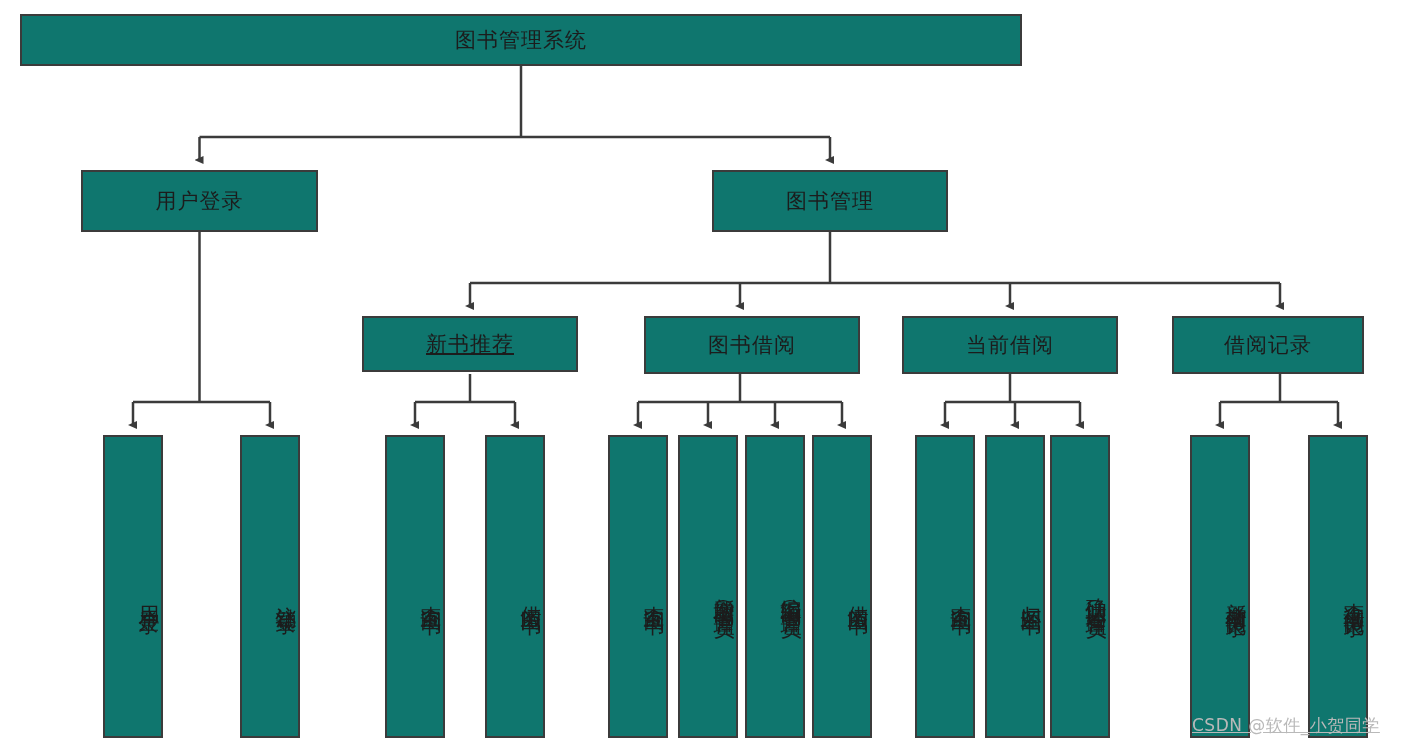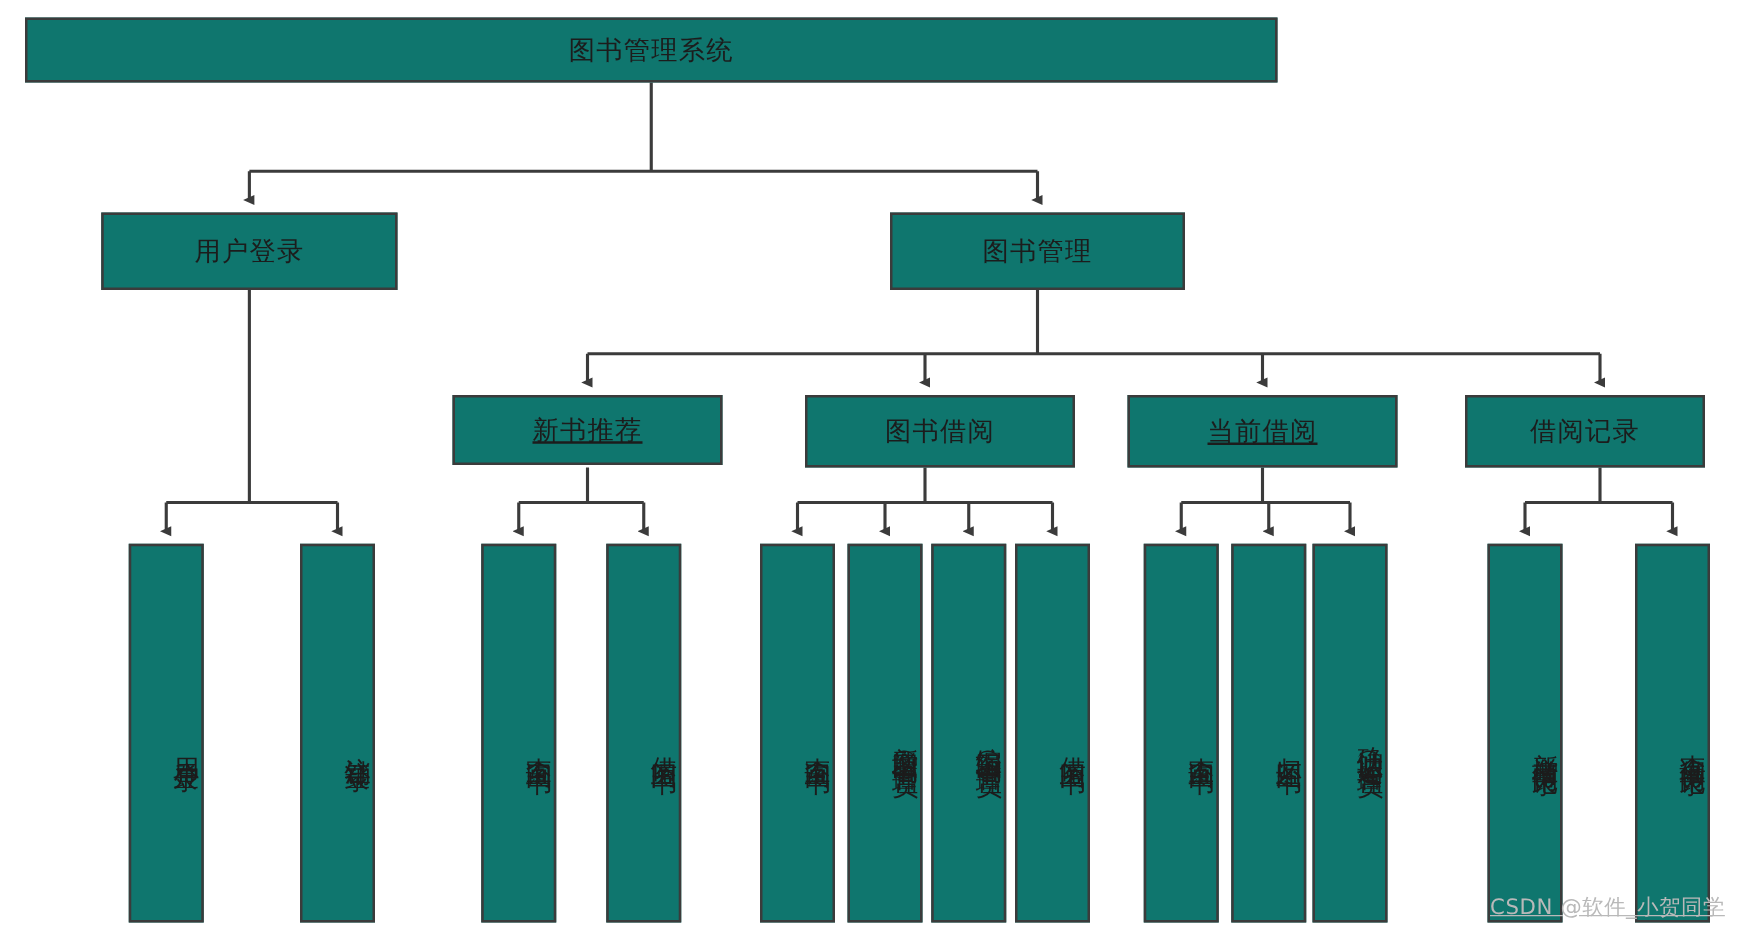--- a/index.html
+++ b/index.html
@@ -114,21 +114,21 @@
       </div>
       <div class="node h" style="left: 712px; top: 170px; width: 236px; height: 62px;">
         <span>图书管理</span>
       </div>
       <div class="node h" style="left: 362px; top: 316px; width: 216px; height: 56px; text-decoration: underline;">
         <span>新书推荐</span>
       </div>
       <div class="node h" style="left: 632px; top: 316px; width: 216px; height: 58px; margin-left: 12px;">
         <span>图书借阅</span>
       </div>
-      <div class="node h" style="left: 902px; top: 316px; width: 216px; height: 58px; text-decoration: underline;">
+      <div class="node h" style="left: 902px; top: 316px; width: 216px; height: 58px;">
         <span>当前借阅</span>
       </div>
       <div class="node h" style="left: 1172px; top: 316px; width: 192px; height: 58px;">
         <span>借阅记录</span>
       </div>
       <div class="node v" style="left: 103px; top: 435px; width: 60px; height: 303px;">
         <span class="vtext">用户登录</span>
       </div>
       <div class="node v" style="left: 240px; top: 435px; width: 60px; height: 303px;">
         <span class="vtext">注销登录</span>

